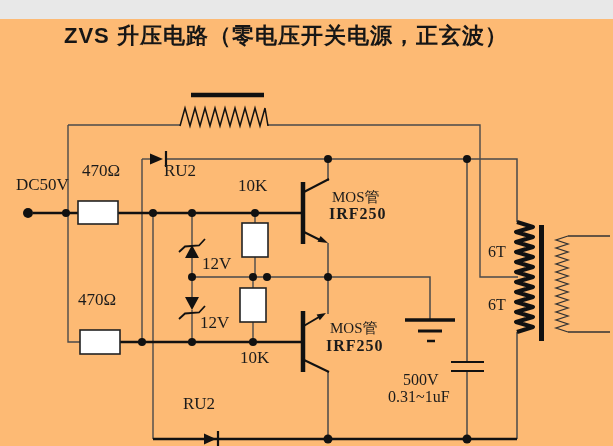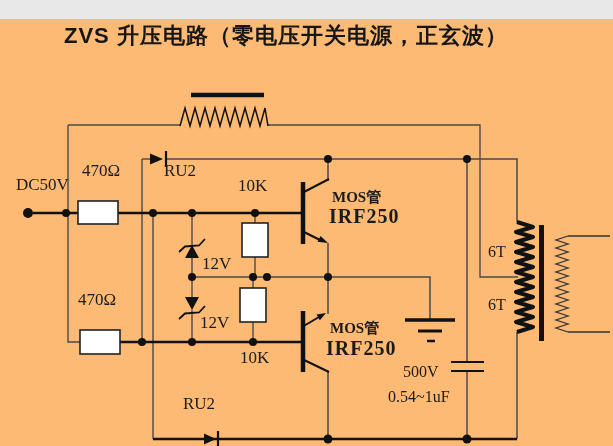--- a/index.html
+++ b/index.html
@@ -9,22 +9,22 @@
     overflow:hidden;
     margin-top:19px;
   }
   .lbl{position:absolute;white-space:nowrap;line-height:1.1;color:#1b1b1b;}
   .title{
     font-family:"Liberation Sans","DejaVu Sans",sans-serif;
     font-weight:bold;font-size:22px;letter-spacing:1px;color:#161616;
   }
   .part{font-size:17px;}
   .part-s{font-size:16px;}
-  .mos{font-weight:bold;font-size:15px;}
-  .mos-part{font-weight:bold;font-size:20px;letter-spacing:1px;}
+  .mos{font-weight:normal;font-size:15px;}
+  .mos-part{font-weight:bold;font-size:16px;letter-spacing:1px;}
   svg{position:absolute;left:0;top:0;}
 </style>
 </head>
 <body>
 
 <div id="stage">
 
   <svg width="613" height="446" viewBox="0 0 613 446">
 
     <g stroke="#4a4a4a" stroke-width="1.4" fill="none">
@@ -148,17 +148,17 @@
 
   <div class="lbl part" style="left:78px;top:272px;">470Ω</div>
   <div class="lbl part" style="left:240px;top:330px;">10K</div>
 
   <div class="lbl mos" style="left:330px;top:301px;">MOS管</div>
   <div class="lbl mos-part" style="left:326px;top:318px;">IRF250</div>
 
   <div class="lbl part-s" style="left:488px;top:224px;">6T</div>
   <div class="lbl part-s" style="left:488px;top:277px;">6T</div>
 
-  <div class="lbl part-s" style="left:403px;top:344px;">500V</div>
-  <div class="lbl part-s" style="left:388px;top:369px;">0.54~1uF</div>
+  <div class="lbl part-s" style="left:403px;top:352px;">500V</div>
+  <div class="lbl part-s" style="left:388px;top:369px;">0.31~1uF</div>
 
   <div class="lbl part" style="left:183px;top:376px;">RU2</div>
 </div>
 
 </body></html>

